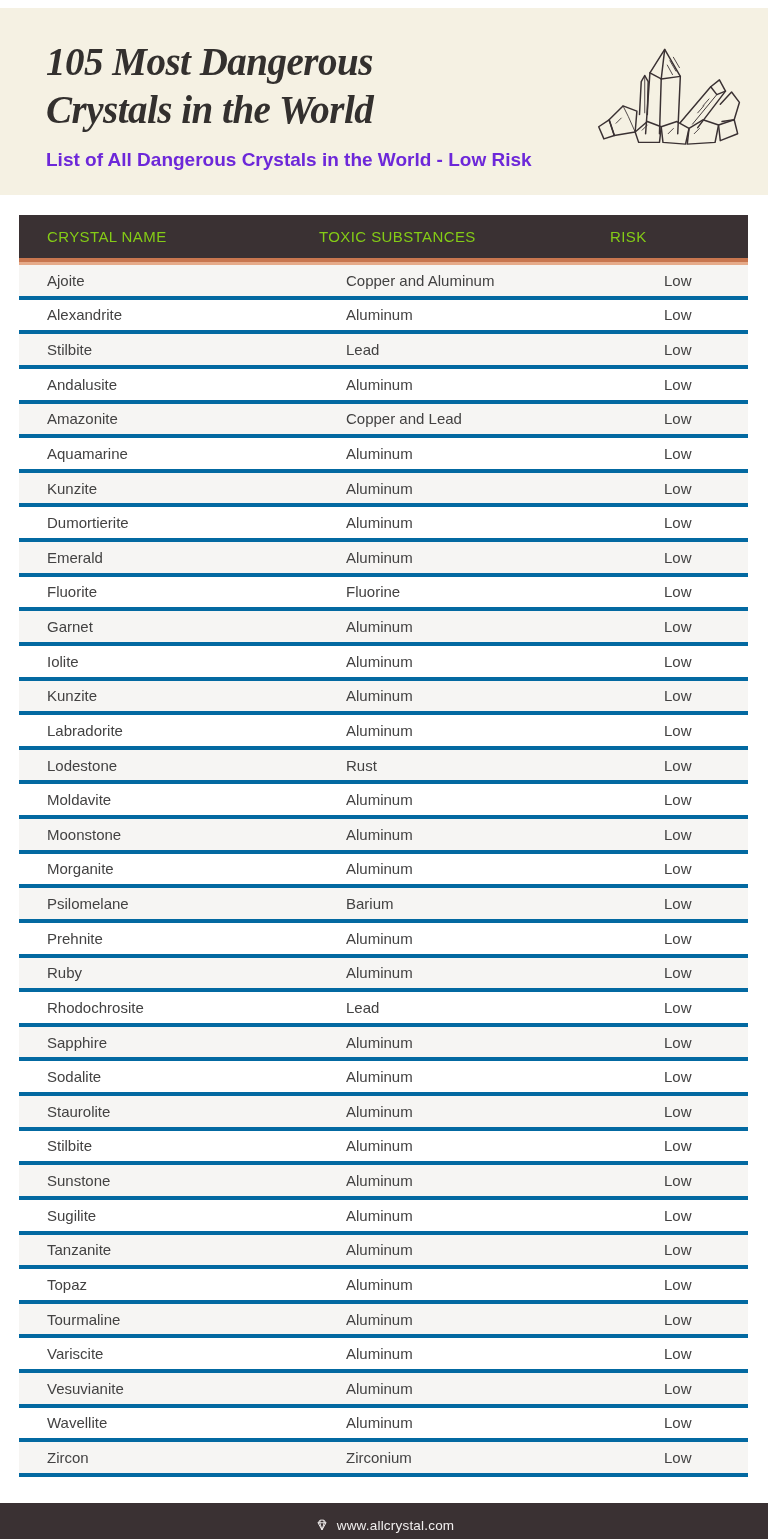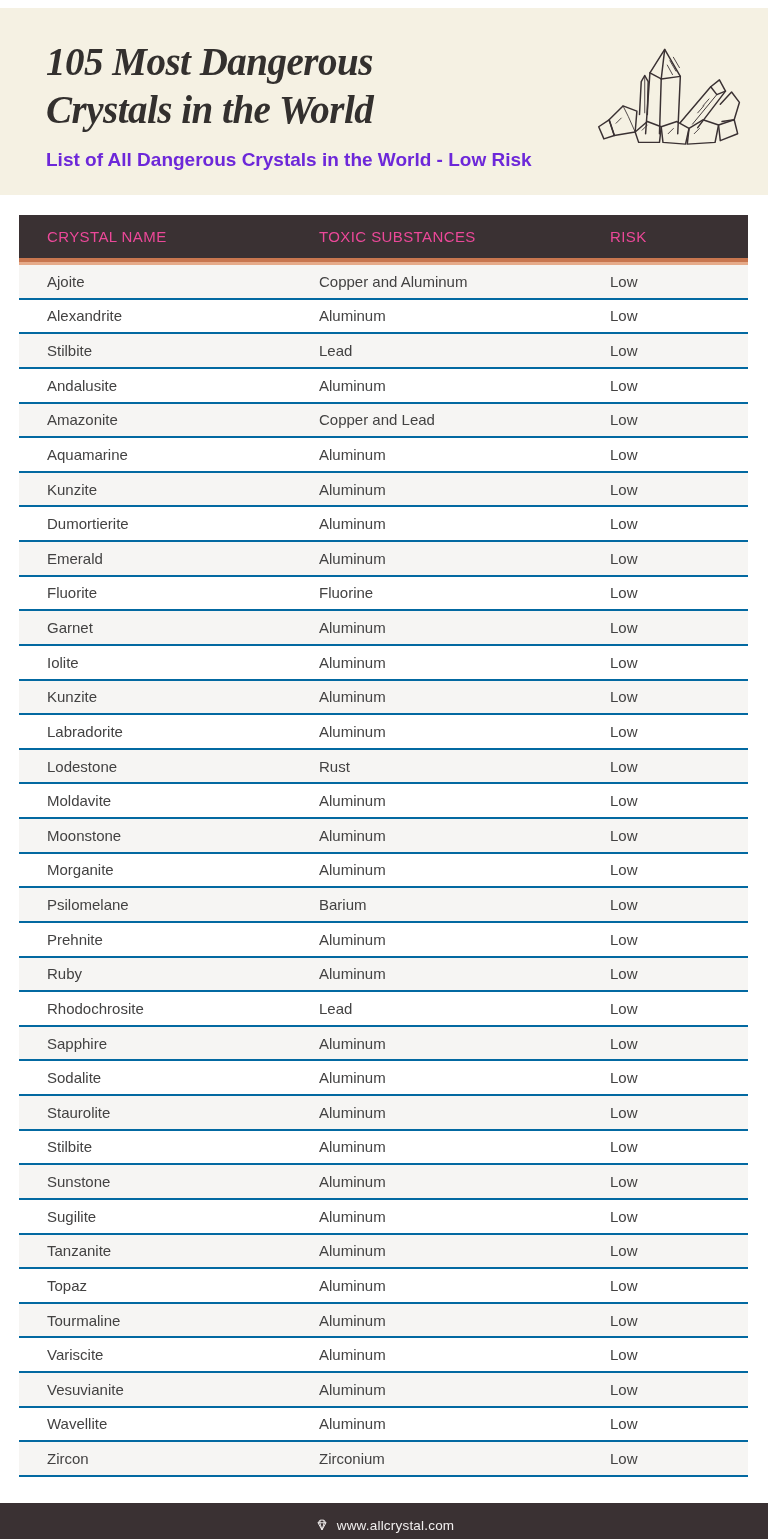--- a/index.html
+++ b/index.html
@@ -24,28 +24,28 @@
     margin-top:16px; font-size:19px; font-weight:700; color:#6d28d9;
   }
   .crystal-art { position:absolute; top:24px; right:26px; width:152px; height:120px; }
   
   .table { position:absolute; left:19px; top:207px; width:729px; }
   .thead {
     display:grid; grid-template-columns:300px 291px 1fr;
     background:#3a3133; height:43px;
   }
   .thead .cell {
-    color:#ec4899; font-size:15px; font-weight:500; letter-spacing:0.4px;
+    color:#84cc16; font-size:15px; font-weight:500; letter-spacing:0.4px;
     display:flex; align-items:center;
   }
   .accent { height:7px; background:linear-gradient(to bottom, #c8764f 0 4px, #e6ab8a 4px 7px); }
   .tbody { display:flex; flex-direction:column; height:1212px; }
   .row {
     flex:1; display:grid; grid-template-columns:300px 291px 1fr;
-    border-bottom:2px solid #0369a1; background:#ffffff;
+    border-bottom:4px solid #0369a1; background:#ffffff;gap:27px;
   }
   .row.odd { background:#f6f5f3; }
   .row .cell {
     display:flex; align-items:center;
     font-size:15px; color:#434242;
   }
   .c0 { padding-left:28px; }
   
   .footer {
     position:absolute; left:0; bottom:0; width:768px; height:44px;

